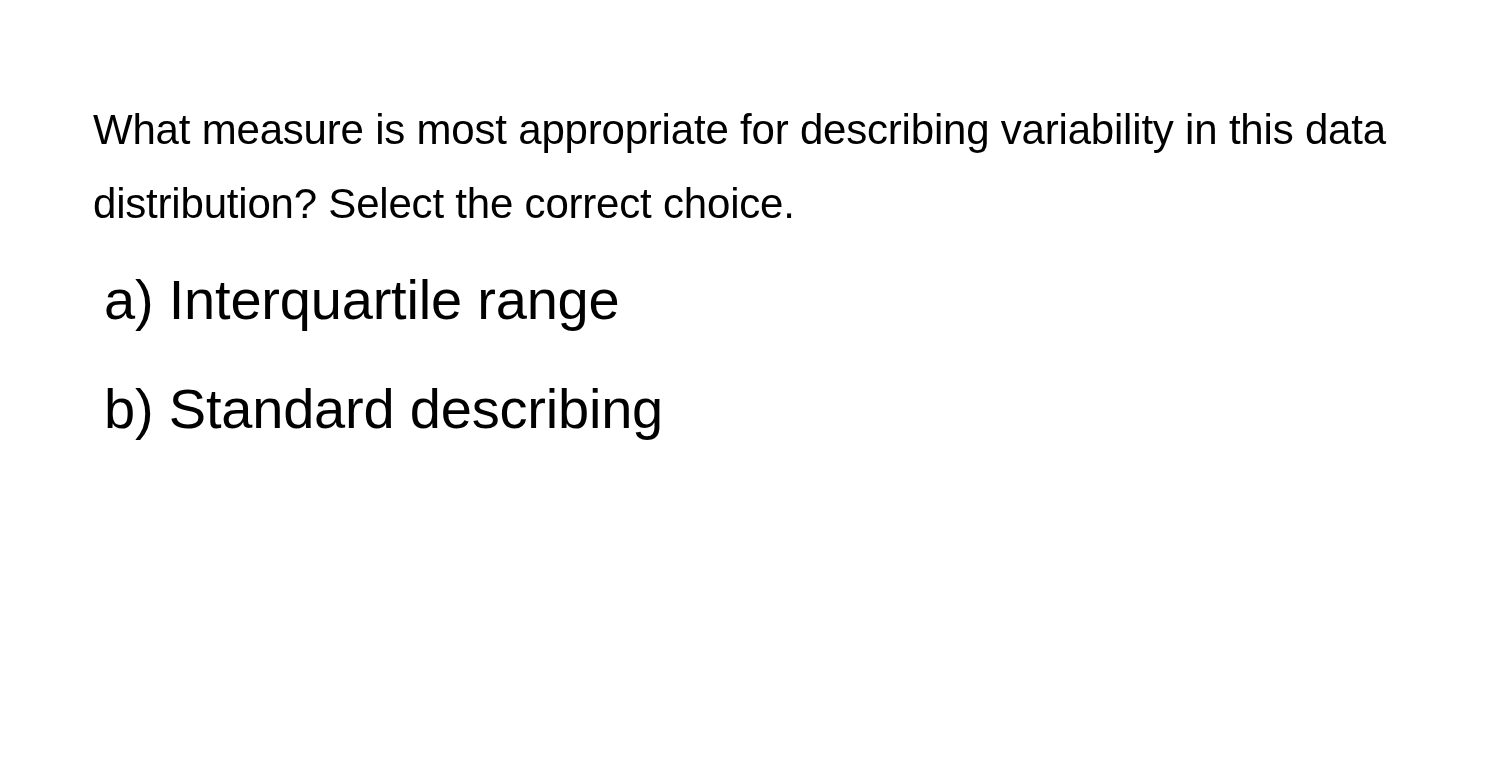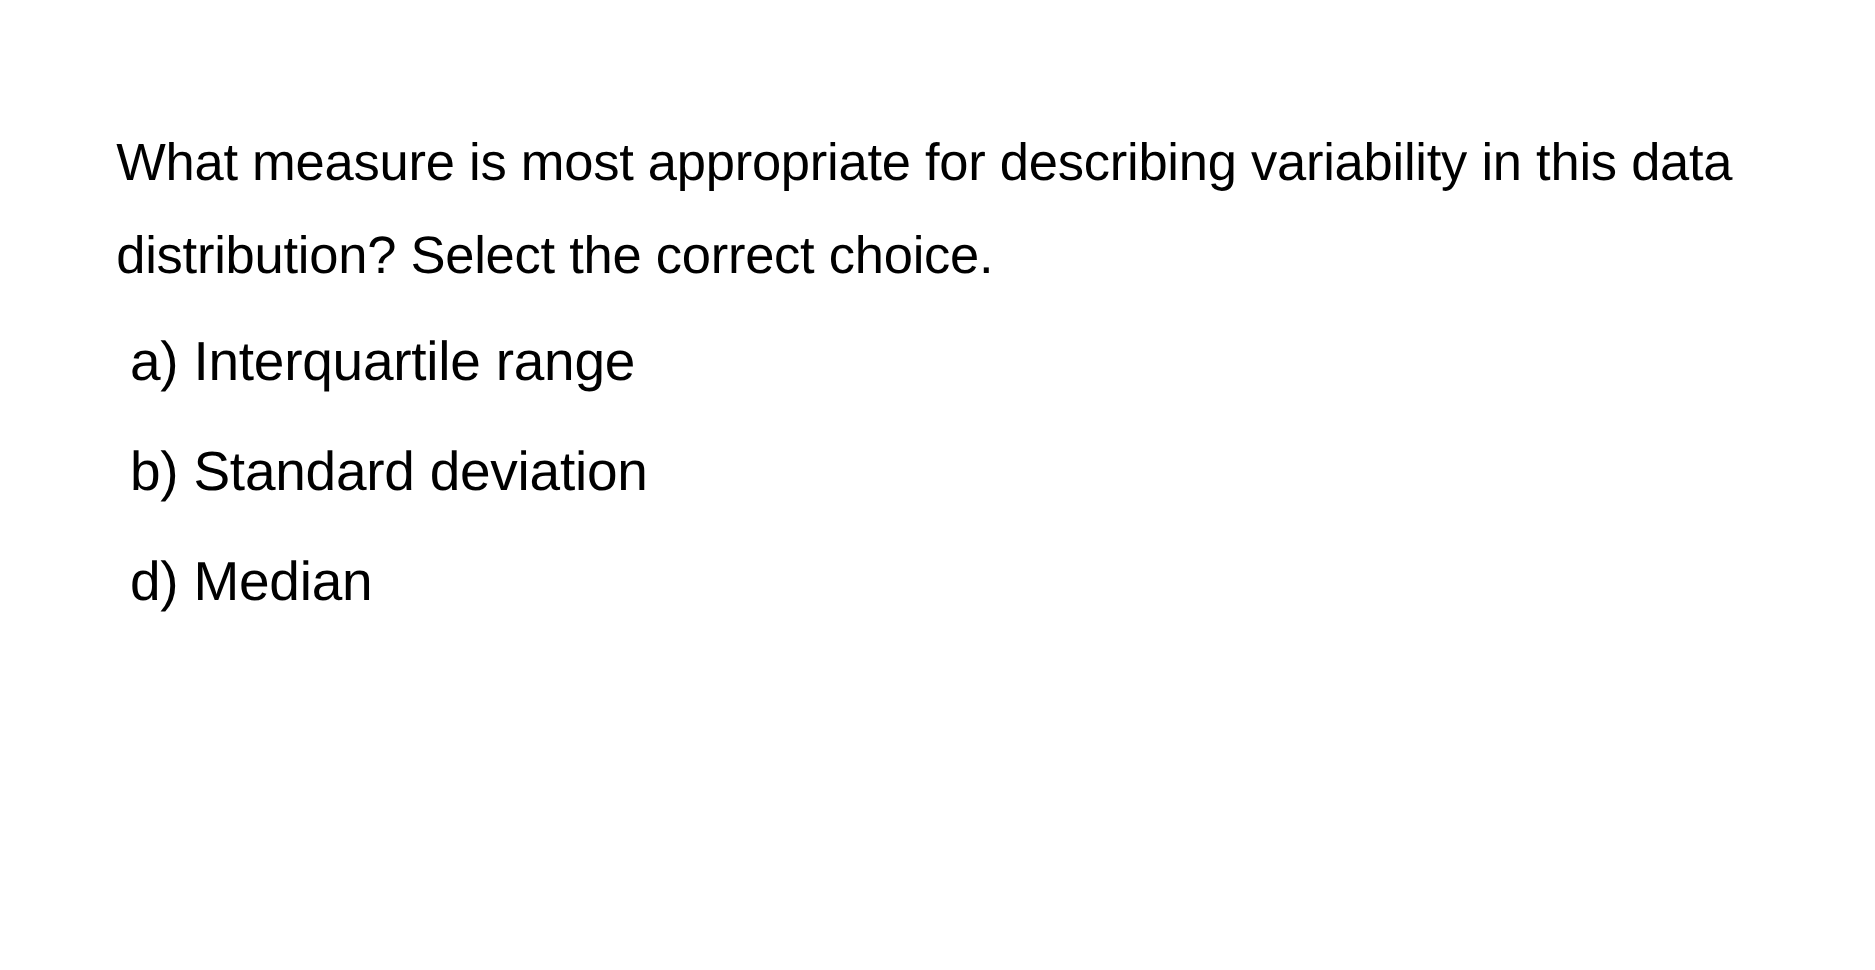--- a/index.html
+++ b/index.html
@@ -18,28 +18,27 @@
     .question-text {
       font-size: 42px;
       line-height: 1.75;
       font-weight: 400;
       letter-spacing: -0.2px;
     }
     .options {
       margin-top: 8px;
     }
     .option {
-      font-size: 44px;
+      font-size: 56px;
       line-height: 1.75;
       font-weight: 400;
       letter-spacing: -0.2px;
     }
   </style>
 </head>
 <body>
 
 <div class="question-text">What measure is most appropriate for describing variability in this data distribution? Select the correct choice.</div>
 
 <div class="options">
   <div class="option">a) Interquartile range</div>
-  <div class="option">b) Standard deviation</div>
-  <div class="option">d) Median</div>
+  <div class="option">b) Standard describing</div>
 </div>
 
 </body></html>

